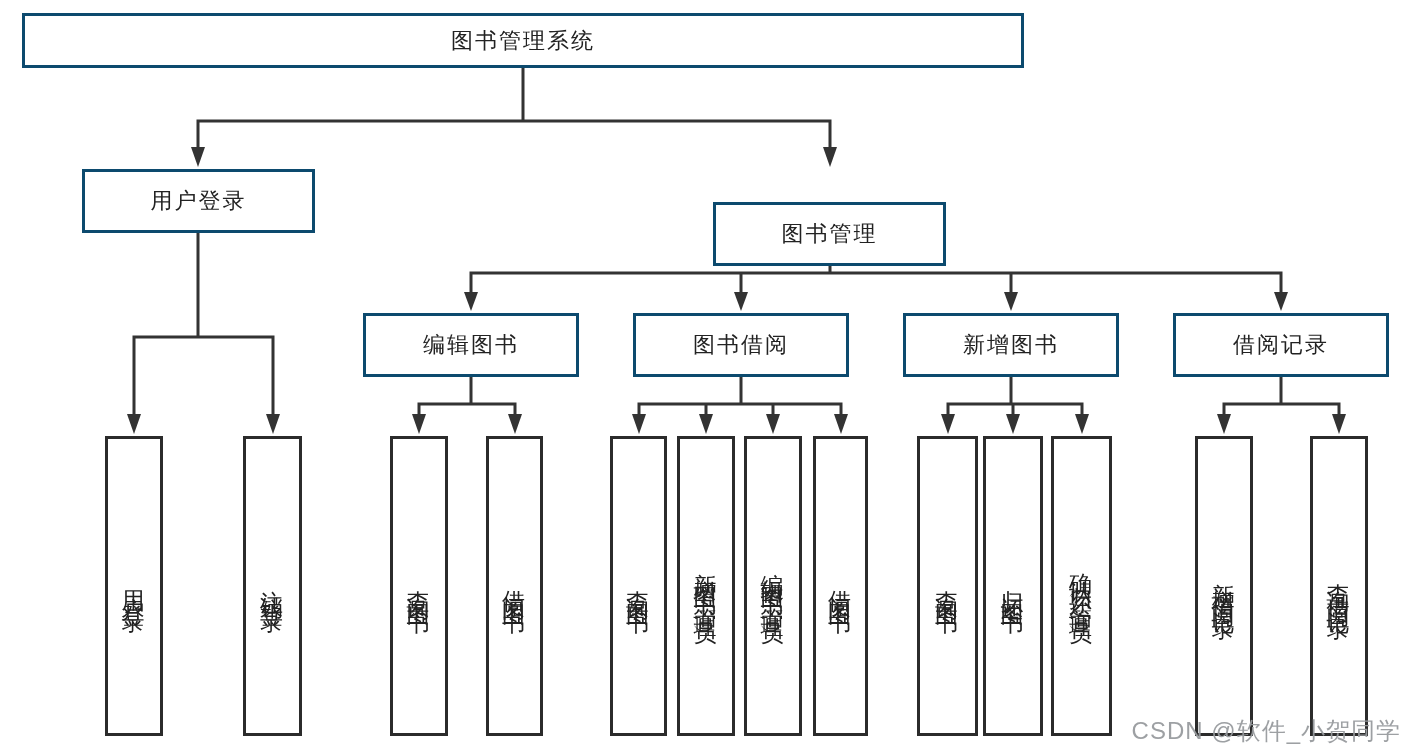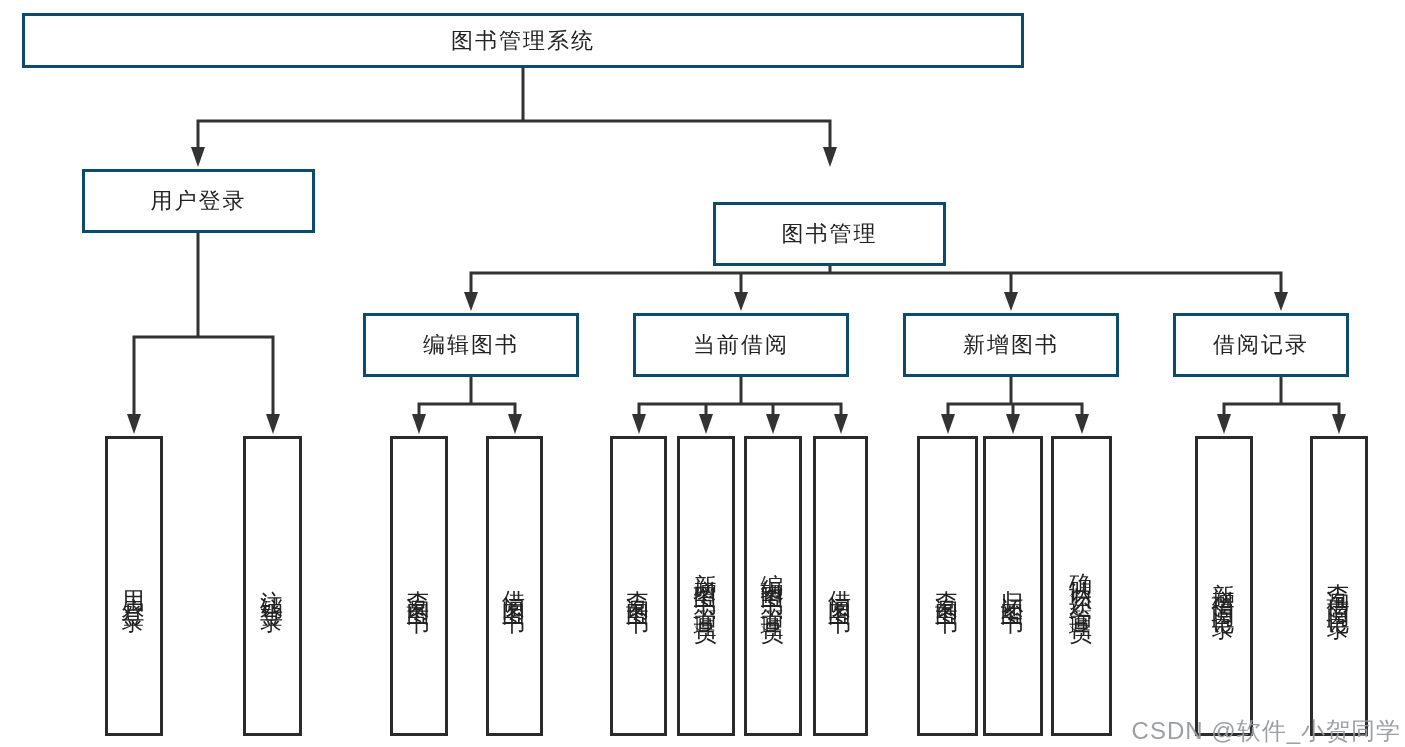--- a/index.html
+++ b/index.html
@@ -108,23 +108,23 @@
       <polygon points="1332,414 1346,414 1339,434"></polygon>
     </g>
   </svg>
 
   <div class="hbox" style="left:22px; top:13px; width:1002px; height:55px;">图书管理系统</div>
 
   <div class="hbox" style="left:82px; top:169px; width:233px; height:64px;">用户登录</div>
   <div class="hbox" style="left:713px; top:154px; width:233px; height:64px;margin-top:48px;">图书管理</div>
 
   <div class="hbox" style="left:363px; top:313px; width:216px; height:64px;">编辑图书</div>
-  <div class="hbox" style="left:633px; top:313px; width:216px; height:64px;">当前借阅</div>
+  <div class="hbox" style="left:633px; top:313px; width:216px; height:64px;">图书借阅</div>
   <div class="hbox" style="left:903px; top:313px; width:216px; height:64px;">新增图书</div>
-  <div class="hbox" style="left:1173px; top:313px; width:176px; height:64px;">借阅记录</div>
+  <div class="hbox" style="left:1173px; top:313px; width:216px; height:64px;">借阅记录</div>
 
   <div class="vbox" style="left:105px; width:58px;">用户登录</div>
   <div class="vbox" style="left:243px; width:59px;">注销登录</div>
 
   <div class="vbox" style="left:390px; width:58px;">查询图书</div>
   <div class="vbox" style="left:486px; width:57px;">借阅图书</div>
 
   <div class="vbox" style="left:610px; width:57px;">查询图书</div>
   <div class="vbox" style="left:677px; width:58px;">新增图书（管理员）</div>
   <div class="vbox" style="left:744px; width:58px;">编辑图书（管理员）</div>

